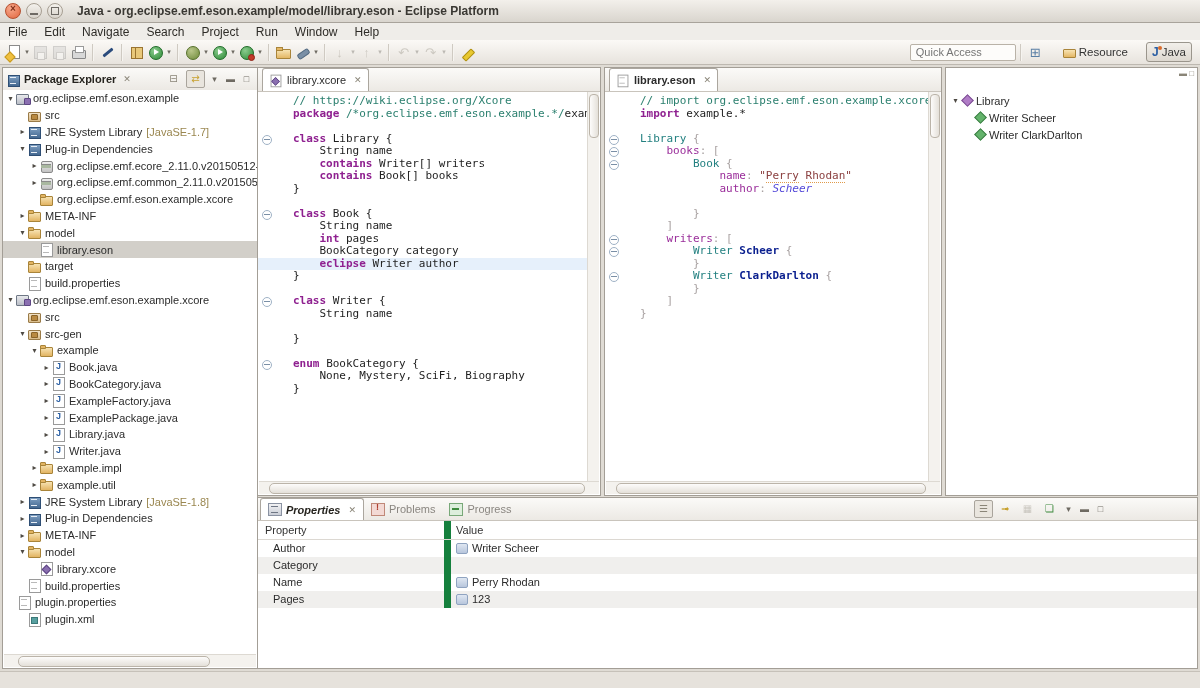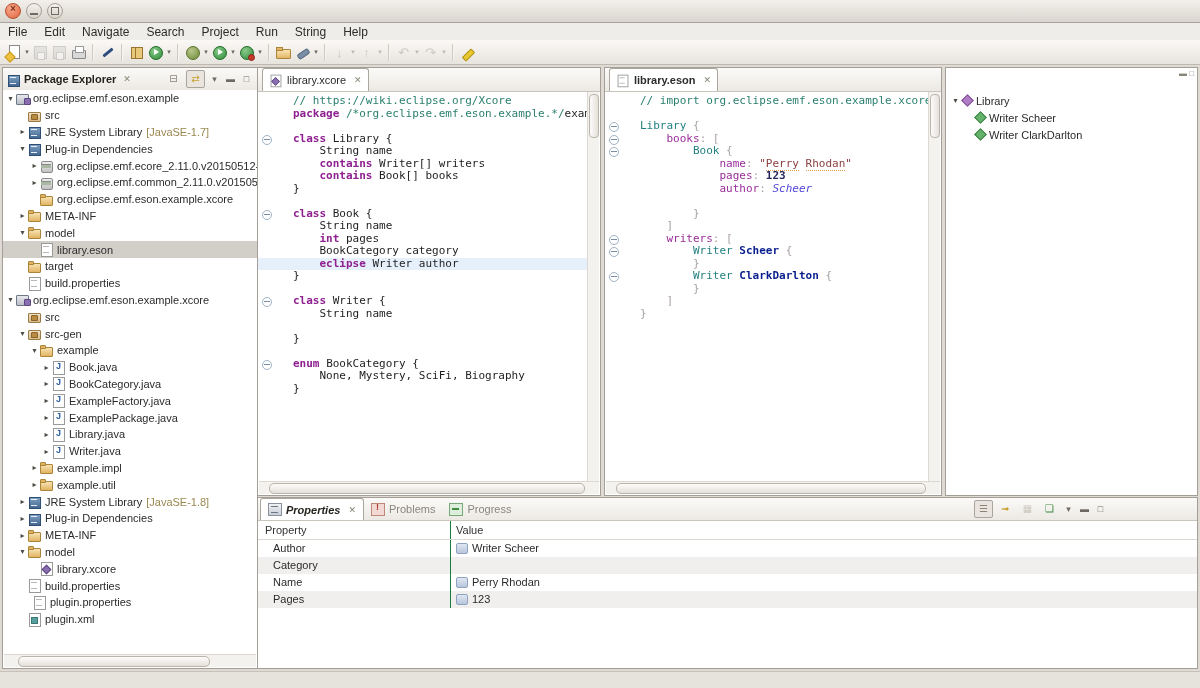--- a/index.html
+++ b/index.html
@@ -136,46 +136,47 @@
   .ptab.active{background:#FFF;border:1px solid #ABA69E;border-bottom:none;border-radius:3px 3px 0 0;color:#26241F;font-style:italic;}
   .ptab.active .ptab-label{font-weight:bold;}
   .pticon{width:12px;height:11px;position:relative;flex:none;}
   .pi-properties{background:linear-gradient(#F2F2F4,#C9CDD6);border:1px solid #8A92A2;}
   .pi-properties::after{content:"";position:absolute;left:2px;top:2px;width:7px;height:5px;border-top:1px solid #6E7684;border-bottom:1px solid #6E7684;}
   .pi-problems{background:#F3D9D4;border:1px solid #C08878;}
   .pi-problems::after{content:"!";position:absolute;left:4px;top:-2px;font-size:9px;color:#B04030;font-weight:bold;}
   .pi-progress{background:#DDEEDC;border:1px solid #78A878;}
   .pi-progress::after{content:"";position:absolute;left:2px;top:4px;width:7px;height:2px;background:#3F8B3F;}
   .phead{display:flex;height:18px;line-height:18px;border-bottom:1px solid #DCD8D2;color:#333;background:#FFF;}
-  .pc1{width:193px;padding-left:7px;border-right:1px solid #15803d;box-sizing:border-box;flex:none;}
+  .pc1{width:193px;padding-left:7px;border-right:7px solid #15803d;box-sizing:border-box;flex:none;}
   .pc2{flex:1;padding-left:5px;display:flex;align-items:center;}
   .prow{display:flex;height:17px;line-height:17px;}
   .prow.alt{background:#F0EFED;}
   .prow .pc1{padding-left:15px;}
   .vicon{width:10px;height:9px;margin-right:4px;background:linear-gradient(#DFE7F2,#B8C6DC);border:1px solid #8FA3C0;border-radius:2px;flex:none;}
   
   .statusbar{position:absolute;left:0;top:671px;width:1200px;height:17px;background:#E6E2DC;border-top:1px solid #C6C1B9;}
 </style>
 </head>
 <body>
 
 <div class="titlebar">
   <span class="wbtn close"></span>
   <span class="wbtn minimize"></span>
   <span class="wbtn maximize"></span>
+  <span class="wtitle">Java - org.eclipse.emf.eson.example/model/library.eson - Eclipse Platform</span>
 </div>
 
 <div class="menubar" id="menubar">
     <span class="menu-item">File</span>
     <span class="menu-item">Edit</span>
     <span class="menu-item">Navigate</span>
     <span class="menu-item">Search</span>
     <span class="menu-item">Project</span>
     <span class="menu-item">Run</span>
-    <span class="menu-item">String</span>
+    <span class="menu-item">Window</span>
     <span class="menu-item">Help</span>
   </div>
 
 <div class="toolbar">
   <span id="tb-icons" style="display:flex;align-items:center;">
       <span class="tbi ic-new-wizard"></span>
       <span class="dd">▾</span>
       <span class="tbi ic-save gray"></span>
       <span class="tbi ic-save-all gray"></span>
       <span class="tbi ic-print"></span>
@@ -202,20 +203,35 @@
       <span class="tbi ic-back-history gray chari" style="color: rgb(138, 133, 120);">↑</span>
       <span class="dd" style="opacity: 0.4;">▾</span>
       <span class="tsep"></span>
       <span class="tbi ic-back gray chari" style="color: rgb(138, 133, 120);">↶</span>
       <span class="dd" style="opacity: 0.4;">▾</span>
       <span class="tbi ic-forward gray chari" style="color: rgb(138, 133, 120);">↷</span>
       <span class="dd" style="opacity: 0.4;">▾</span>
       <span class="tsep"></span>
       <span class="tbi ic-mark-occurrences"></span>
     </span>
+  <span class="qa-wrap">
+    <input class="quick-access" placeholder="Quick Access" style="">
+    <span class="tsep"></span>
+    <span class="tbi chari" style="color:#5A7FA5;">⊞</span>
+    <span id="persp-bar" style="display:flex;align-items:center;margin-right:8px;">
+        <span class="persp">
+          <span class="mini-folder"></span>
+          <span>Resource</span>
+        </span>
+        <span class="persp active">
+          <span class="java-j">J</span>
+          <span>Java</span>
+        </span>
+      </span>
+  </span>
 </div>
 
 <div class="panel explorer">
   <div class="view-header">
     <span class="ticon i-lib"></span>
     <span class="vtab-label">Package Explorer</span>
     <span class="closebox">✕</span>
     <span class="vh-tools">
       <span class="small-frame">⊟</span>
       <span class="small-frame pressed" style="color:#C8A230;">⇄</span>
@@ -370,21 +386,21 @@
       <div class="trow" style="padding-left: 26px;">
         <span class="arrow"></span>
         <span class="ticon i-xcorefile page"></span>
         <span class="tlabel">library.xcore</span>
       </div>
       <div class="trow" style="padding-left: 14px;">
         <span class="arrow"></span>
         <span class="ticon i-props-file page"></span>
         <span class="tlabel">build.properties</span>
       </div>
-      <div class="trow" style="padding-left: 19px;">
+      <div class="trow" style="padding-left: 4px;">
         <span class="arrow"></span>
         <span class="ticon i-props-file page"></span>
         <span class="tlabel">plugin.properties</span>
       </div>
       <div class="trow" style="padding-left: 14px;">
         <span class="arrow"></span>
         <span class="ticon i-xml page"></span>
         <span class="tlabel">plugin.xml</span>
       </div>
     </div>
@@ -438,26 +454,26 @@
 <div class="editor ed-eson">
   <div class="tabstrip">
     <span class="etab focused">
       <span class="ticon page"></span>
       <span class="etab-label">library.eson</span>
       <span class="closebox">✕</span>
     </span>
   </div>
   <div class="code" id="eson-code">
       <div class="cl"><span class="s-com">// import org.eclipse.emf.eson.example.xcore.*</span></div>
+      <div class="cl"><span class="s-kw">import </span><span class="s-pl">example.*</span></div>
       <div class="cl"></div>
       <div class="cl"><span class="fold"></span><span class="s-type">Library </span><span class="s-punc">{</span></div>
       <div class="cl"><span class="fold"></span><span class="s-pl">    </span><span class="s-feat">books</span><span class="s-punc">: [</span></div>
       <div class="cl"><span class="fold"></span><span class="s-pl">        </span><span class="s-type">Book </span><span class="s-punc">{</span></div>
       <div class="cl"><span class="s-pl">            </span><span class="s-feat">name</span><span class="s-punc">: </span><span class="s-str">"</span><span class="s-stru">Perry</span><span class="s-str"> </span><span class="s-stru">Rhodan</span><span class="s-str">"</span></div>
-      <div class="cl"><span class="s-pl">            </span><span class="s-feat">pages</span><span class="s-punc">: </span><span class="s-num">123</span></div>
       <div class="cl"><span class="s-pl">            </span><span class="s-feat">author</span><span class="s-punc">: </span><span class="s-xref">Scheer</span></div>
       <div class="cl"></div>
       <div class="cl"><span class="s-punc">        }</span></div>
       <div class="cl"><span class="s-punc">    ]</span></div>
       <div class="cl"><span class="fold"></span><span class="s-pl">    </span><span class="s-feat">writers</span><span class="s-punc">: [</span></div>
       <div class="cl"><span class="fold"></span><span class="s-pl">        </span><span class="s-type">Writer </span><span class="s-name">Scheer </span><span class="s-punc">{</span></div>
       <div class="cl"><span class="s-punc">        }</span></div>
       <div class="cl"><span class="fold"></span><span class="s-pl">        </span><span class="s-type">Writer </span><span class="s-name">ClarkDarlton </span><span class="s-punc">{</span></div>
       <div class="cl"><span class="s-punc">        }</span></div>
       <div class="cl"><span class="s-punc">    ]</span></div>

